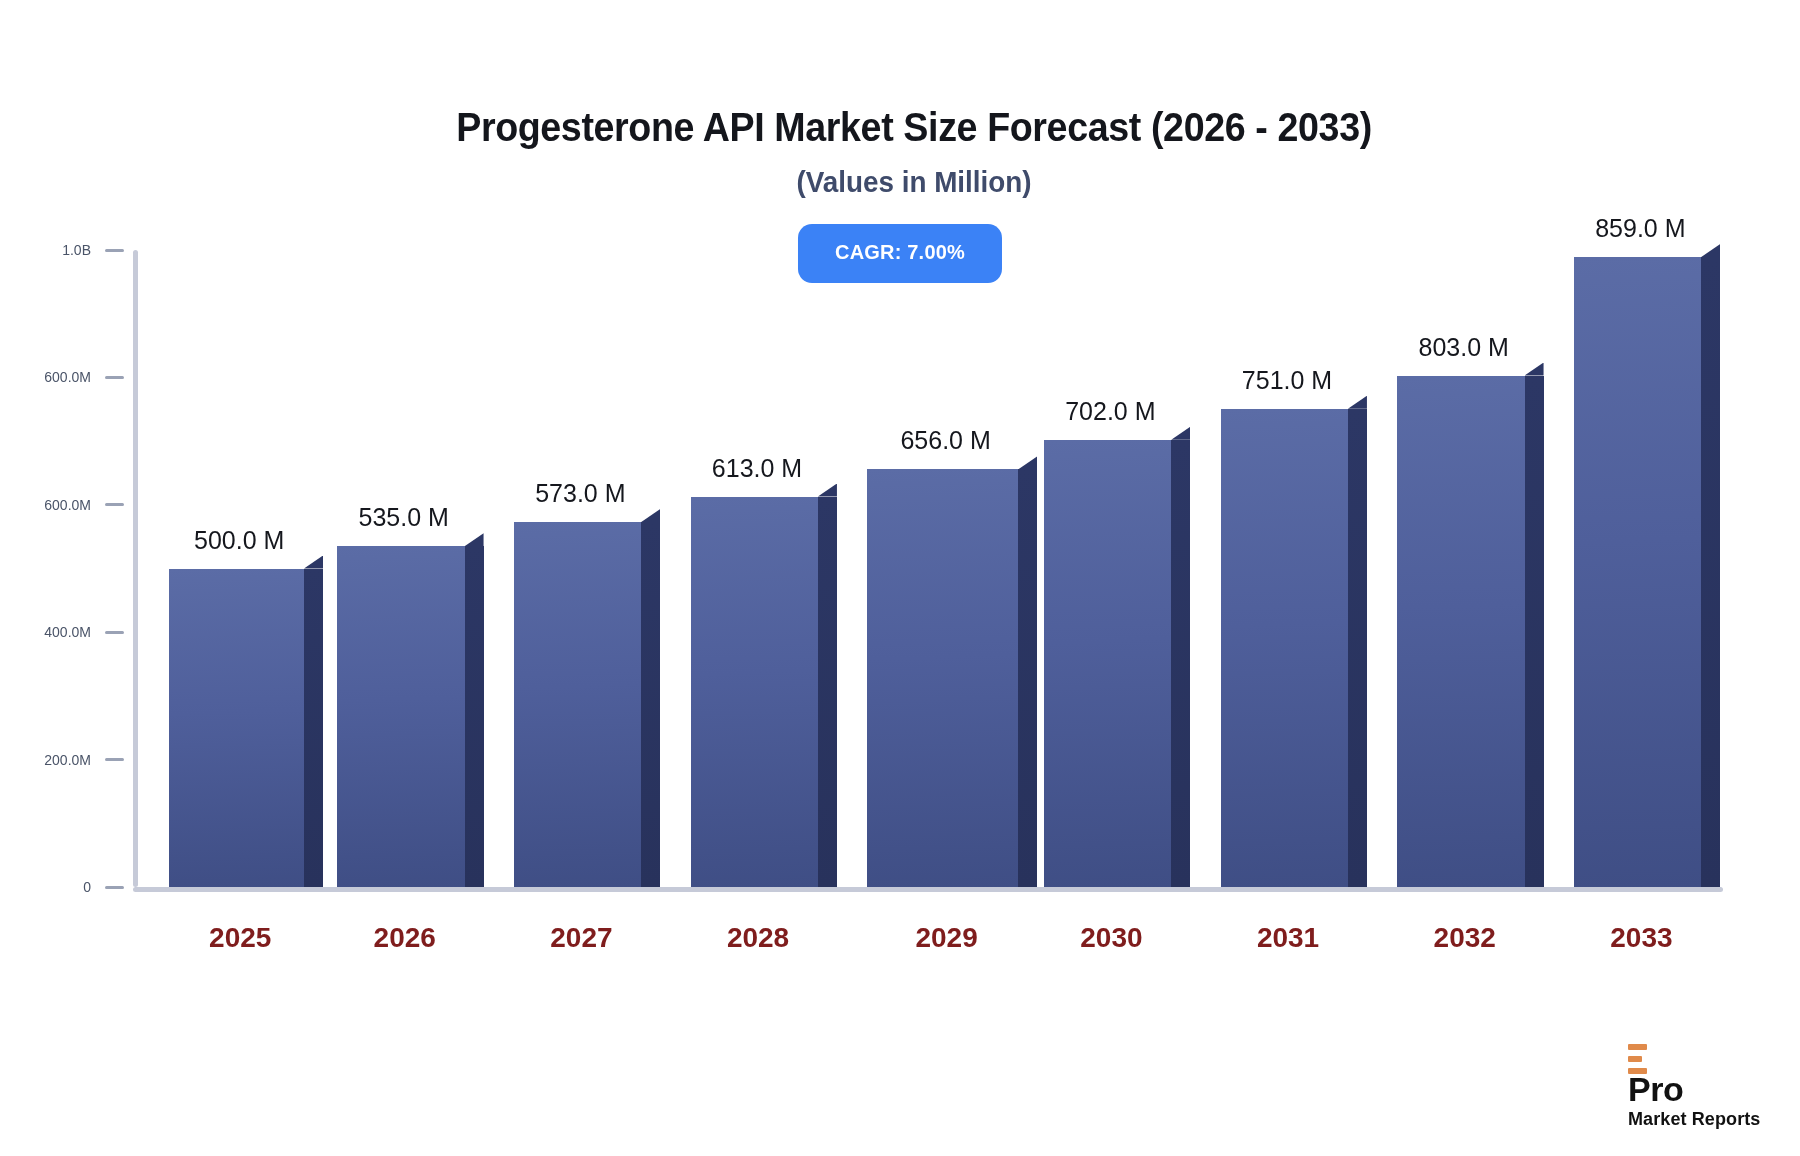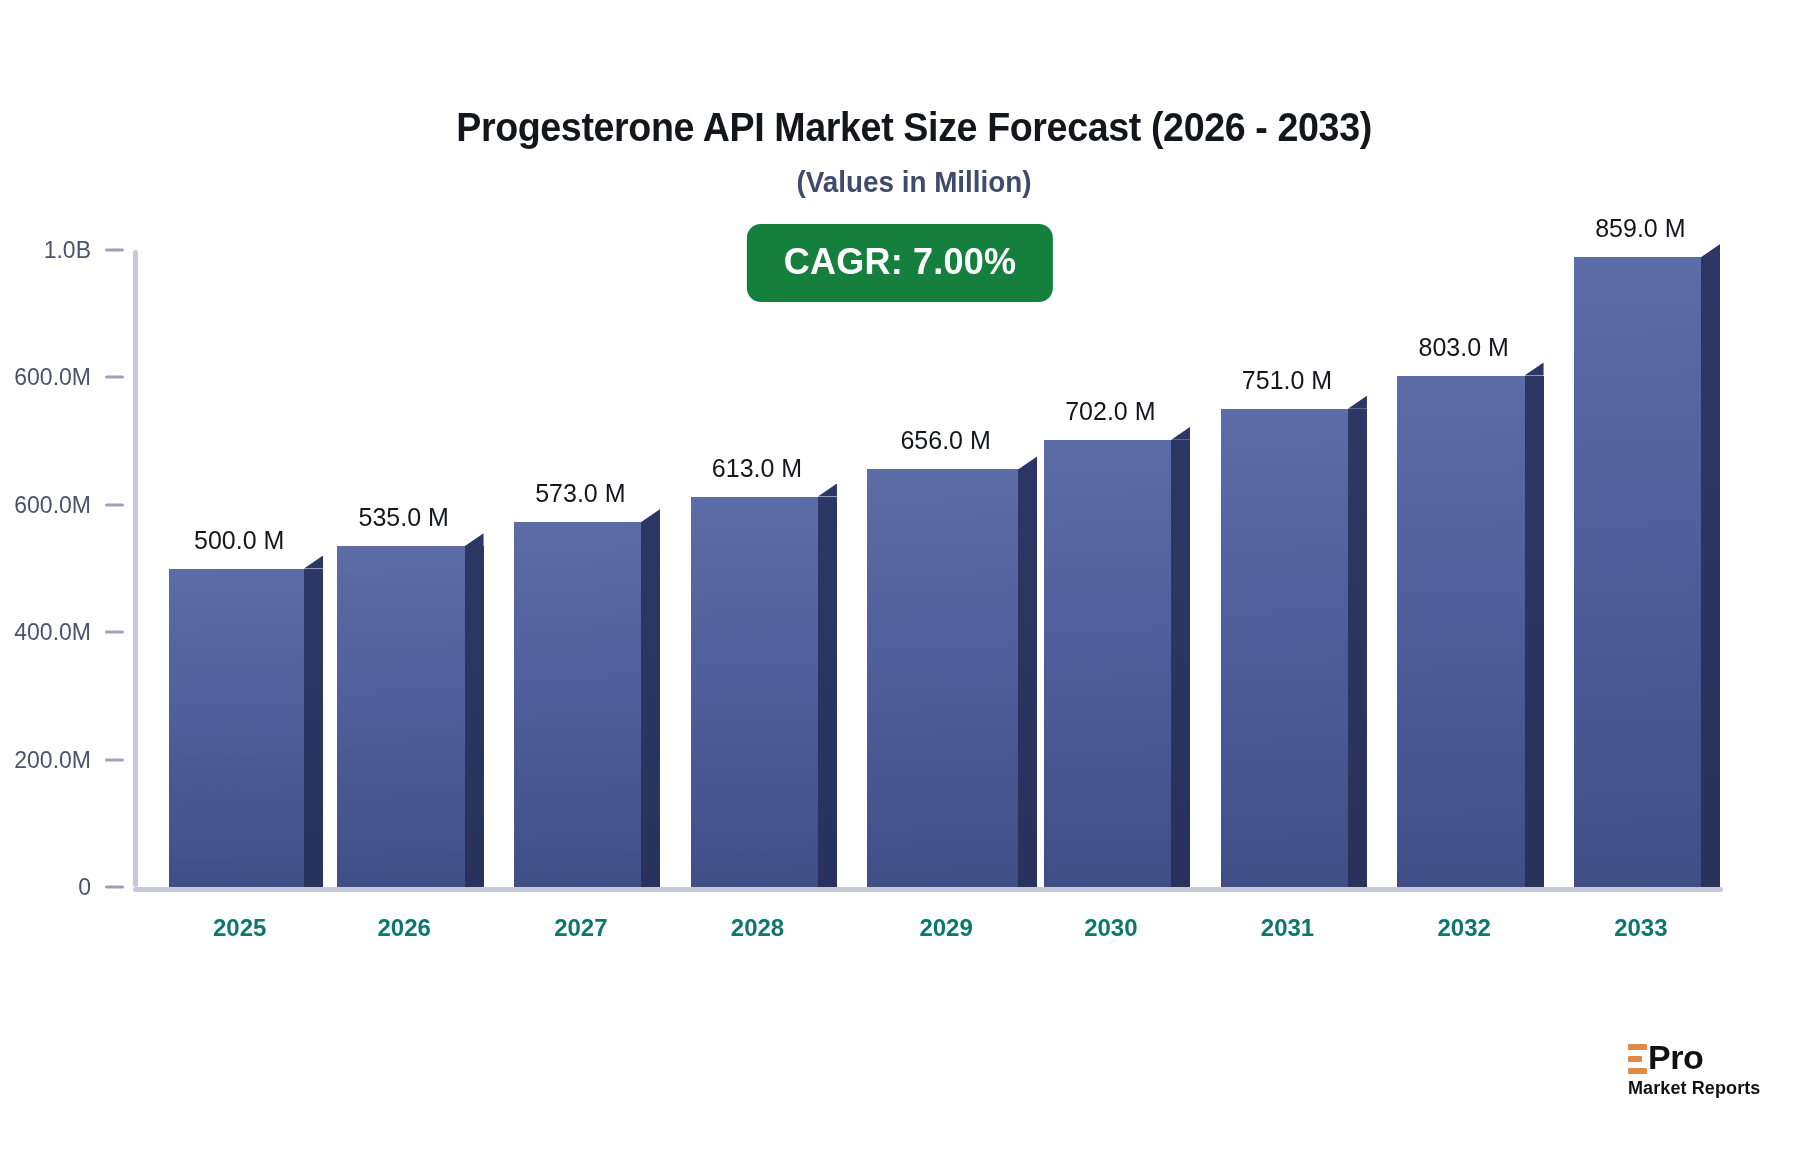--- a/index.html
+++ b/index.html
@@ -45,23 +45,23 @@
     line-height: 1.15;
     transform: scaleX(0.96);
   }
 
   
   .cagr-badge {
     position: absolute;
     top: 224px;
     left: 50%;
     transform: translateX(-50%);
-    background: #15803d;
+    background: #3b82f6;
     color: #ffffff;
-    font-size: 36px;
+    font-size: 20px;
     font-weight: 700;
     border-radius: 14px;
     padding: 17px 37px 19px 37px;
     letter-spacing: 0.2px;
     white-space: nowrap;
   }
 
   
   .plot-area {
     position: absolute;
@@ -98,21 +98,21 @@
     right: 100%;
     transform: translateY(-50%);
     white-space: nowrap;
     display: flex;
     align-items: center;
     justify-content: flex-end;
     width: 140px;
     margin-right: 9px;
   }
   .y-tick-text {
-    font-size: 23px;
+    font-size: 14px;
     color: #4a5468;
     font-weight: 400;
   }
   .y-tick-dash {
     display: inline-block;
     width: 19px;
     height: 3px;
     background: #9aa2b5;
     margin-left: 14px;
     border-radius: 2px;
@@ -171,38 +171,39 @@
     font-size: 25px;
     font-weight: 400;
     color: #15171d;
     white-space: nowrap;
   }
   .bar-xlabel {
     position: absolute;
     top: 100%;
     left: 50%;
     transform: translateX(-44%);
-    margin-top: 27px;
-    font-size: 24px;
-    font-weight: 700;
-    color: #0f766e;
+    margin-top: 35px;
+    font-size: 28px;
+    font-weight: 700;
+    color: #7f1d1d;
     white-space: nowrap;
   }
 
   
   .logo {
     position: absolute;
     left: 1628px;
     top: 1042px;
     width: 150px;
     height: 66px;
   }
   .logo-mark-row {
     display: flex;
     align-items: flex-start;
+    flex-direction: column;
   }
   .logo-bars {
     display: flex;
     flex-direction: column;
     justify-content: space-between;
     width: 19px;
     height: 30px;
     padding-top: 2px;
     margin-right: 1px;
   }

